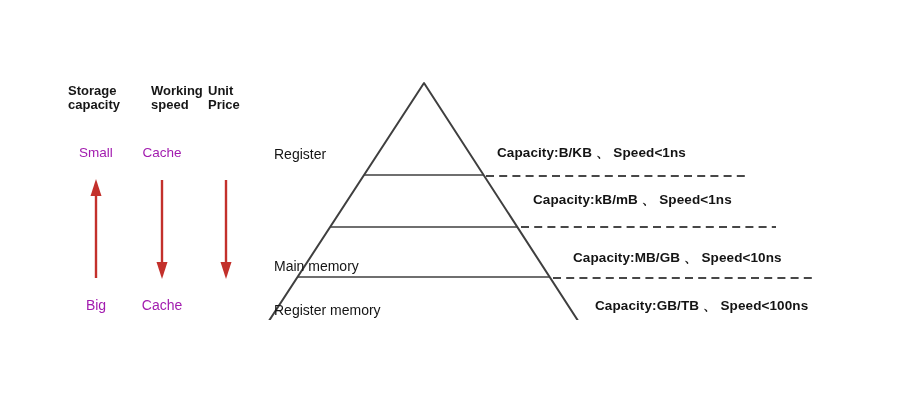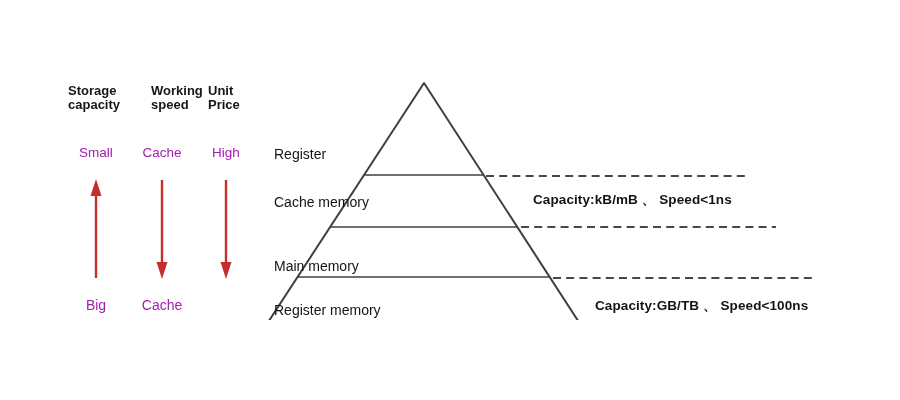--- a/index.html
+++ b/index.html
@@ -82,26 +82,26 @@
 
   <div class="hdr c1">Storage
 capacity</div>
   <div class="hdr c2">Working
 speed</div>
   <div class="hdr c3">Unit
 Price</div>
 
   <div class="val top c1">Small</div>
   <div class="val top c2">Cache</div>
-  <div class="val top c3">High</div>
 
   <div class="val bottom c1">Big</div>
   <div class="val bottom c2">Cache</div>
 
   <div class="pyr-label" style="top:146px;">Register</div>
-  <div class="pyr-label" style="top:194px;">Cache memory</div>
   <div class="pyr-label" style="top:246px;margin-top:12px;">Main memory</div>
   <div class="pyr-label" style="top:302px;">Register memory</div>
 
+  <div class="annot" style="left:497px;top:144px;">Capacity:B/KB 、 Speed&lt;1ns</div>
   <div class="annot" style="left:533px;top:191px;">Capacity:kB/mB 、 Speed&lt;1ns</div>
+  <div class="annot" style="left:573px;top:249px;">Capacity:MB/GB 、 Speed&lt;10ns</div>
   <div class="annot" style="left:595px;top:297px;">Capacity:GB/TB 、 Speed&lt;100ns</div>
 
 </div>
 
 </body></html>

